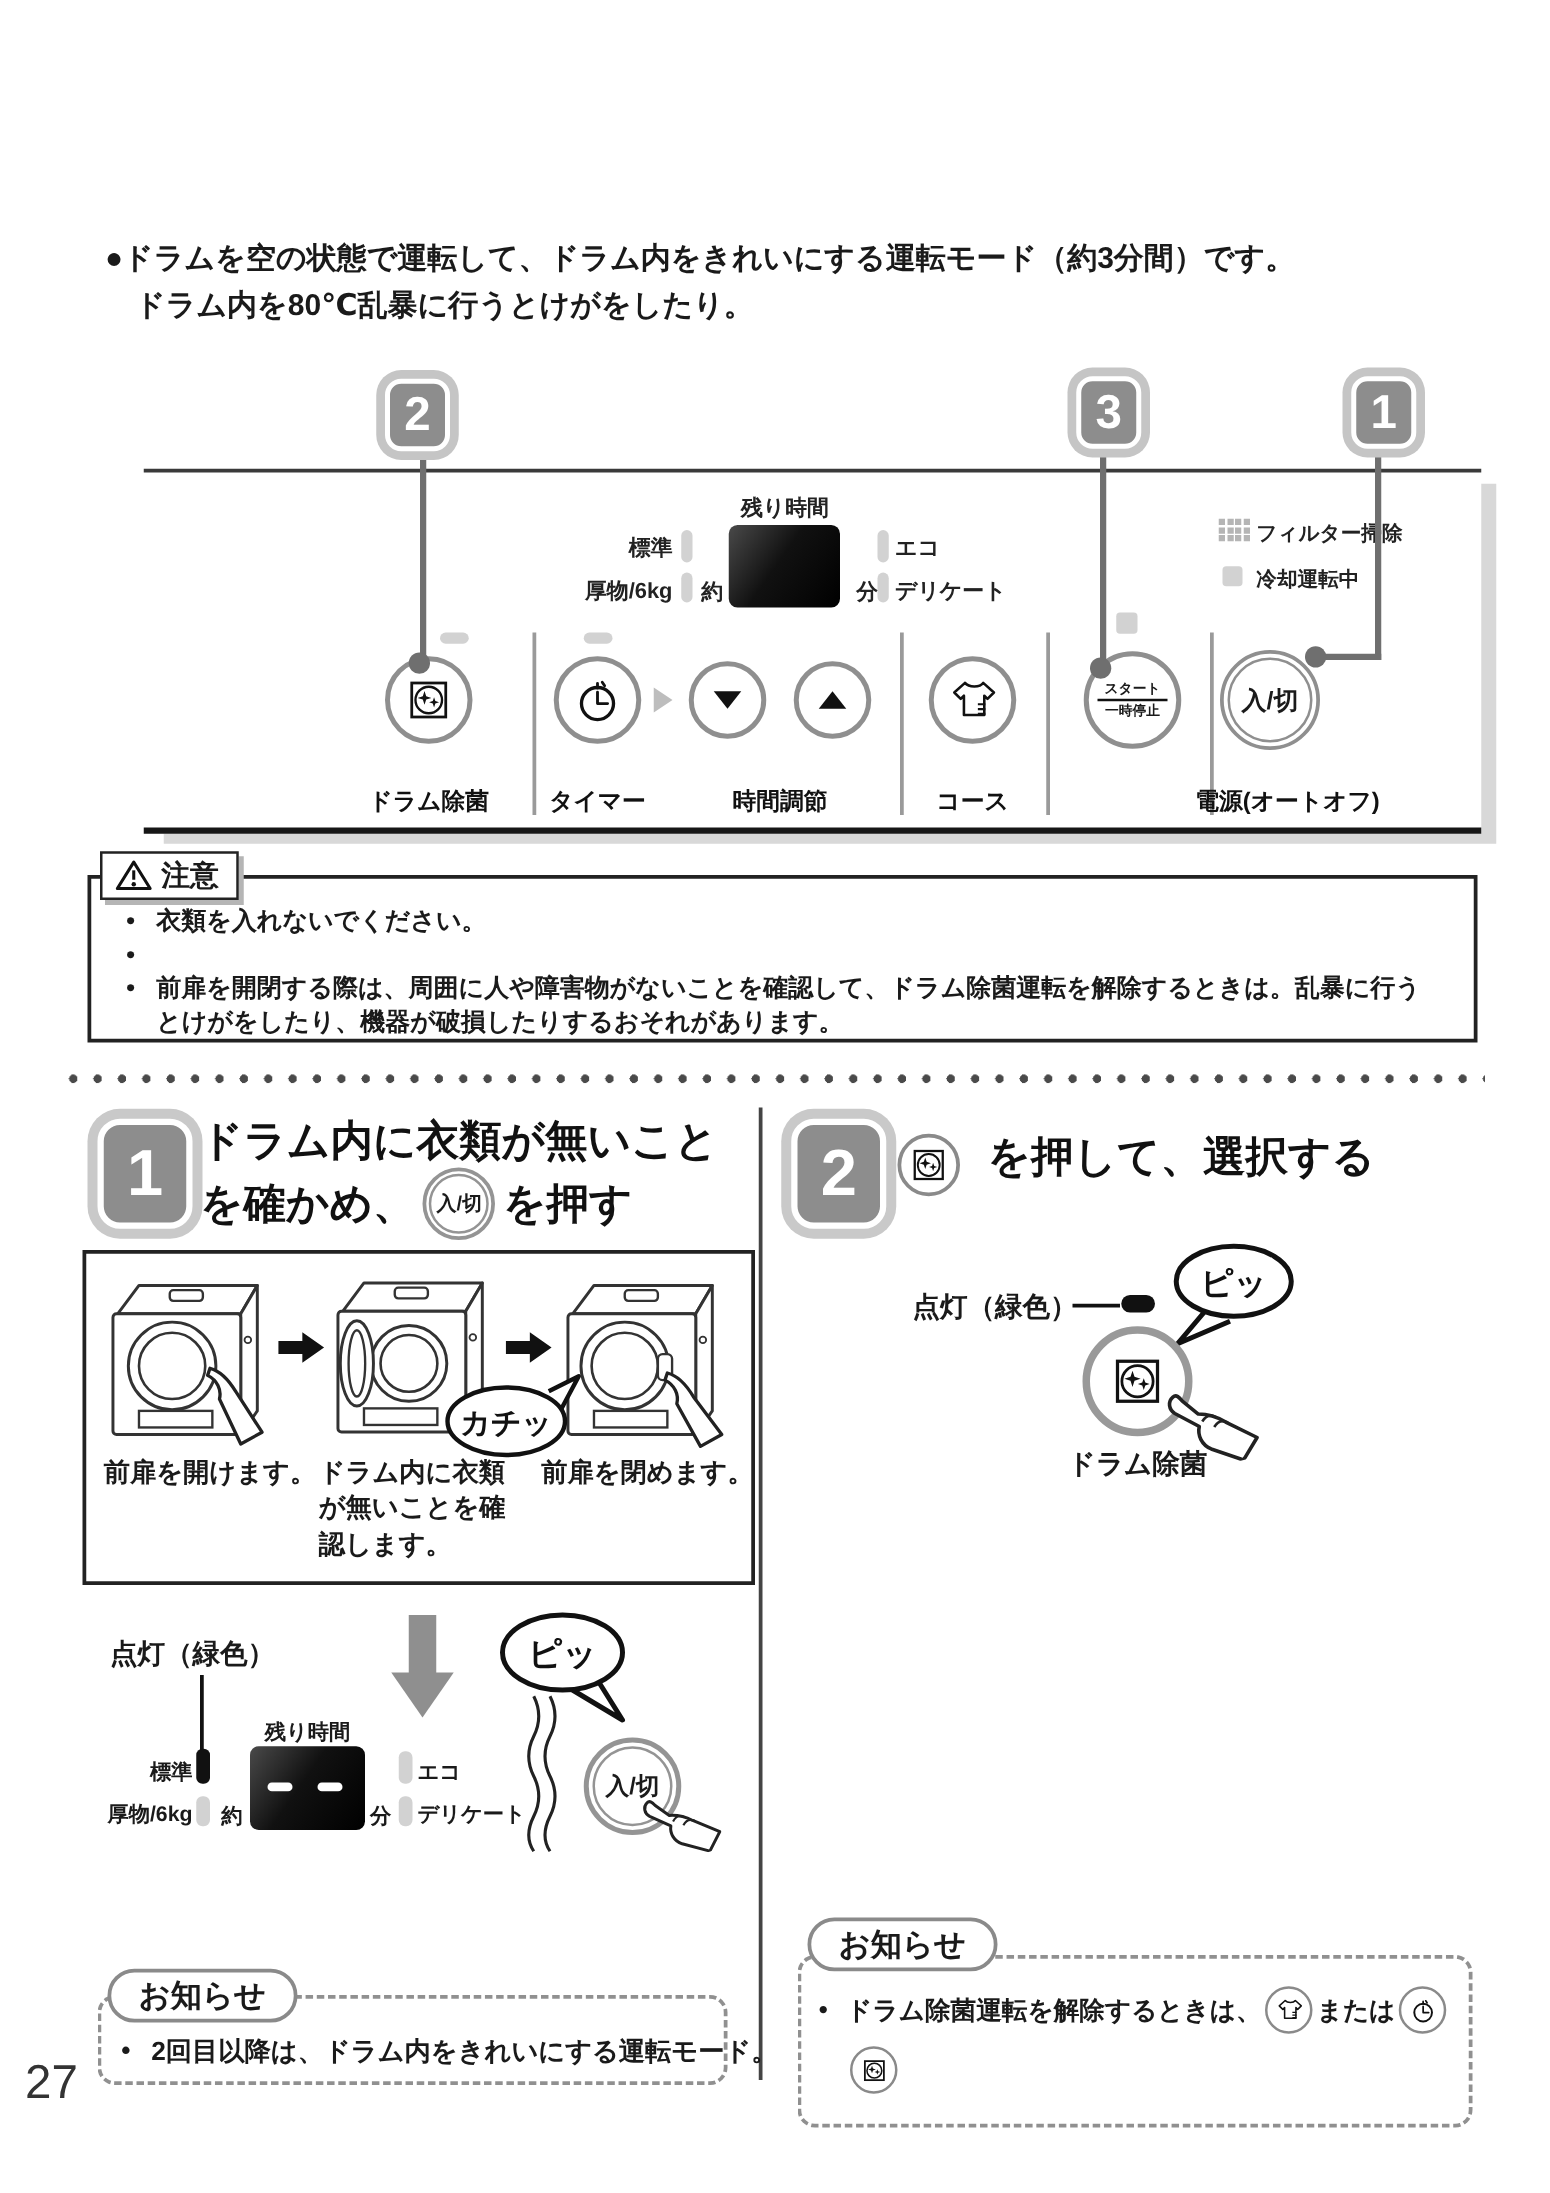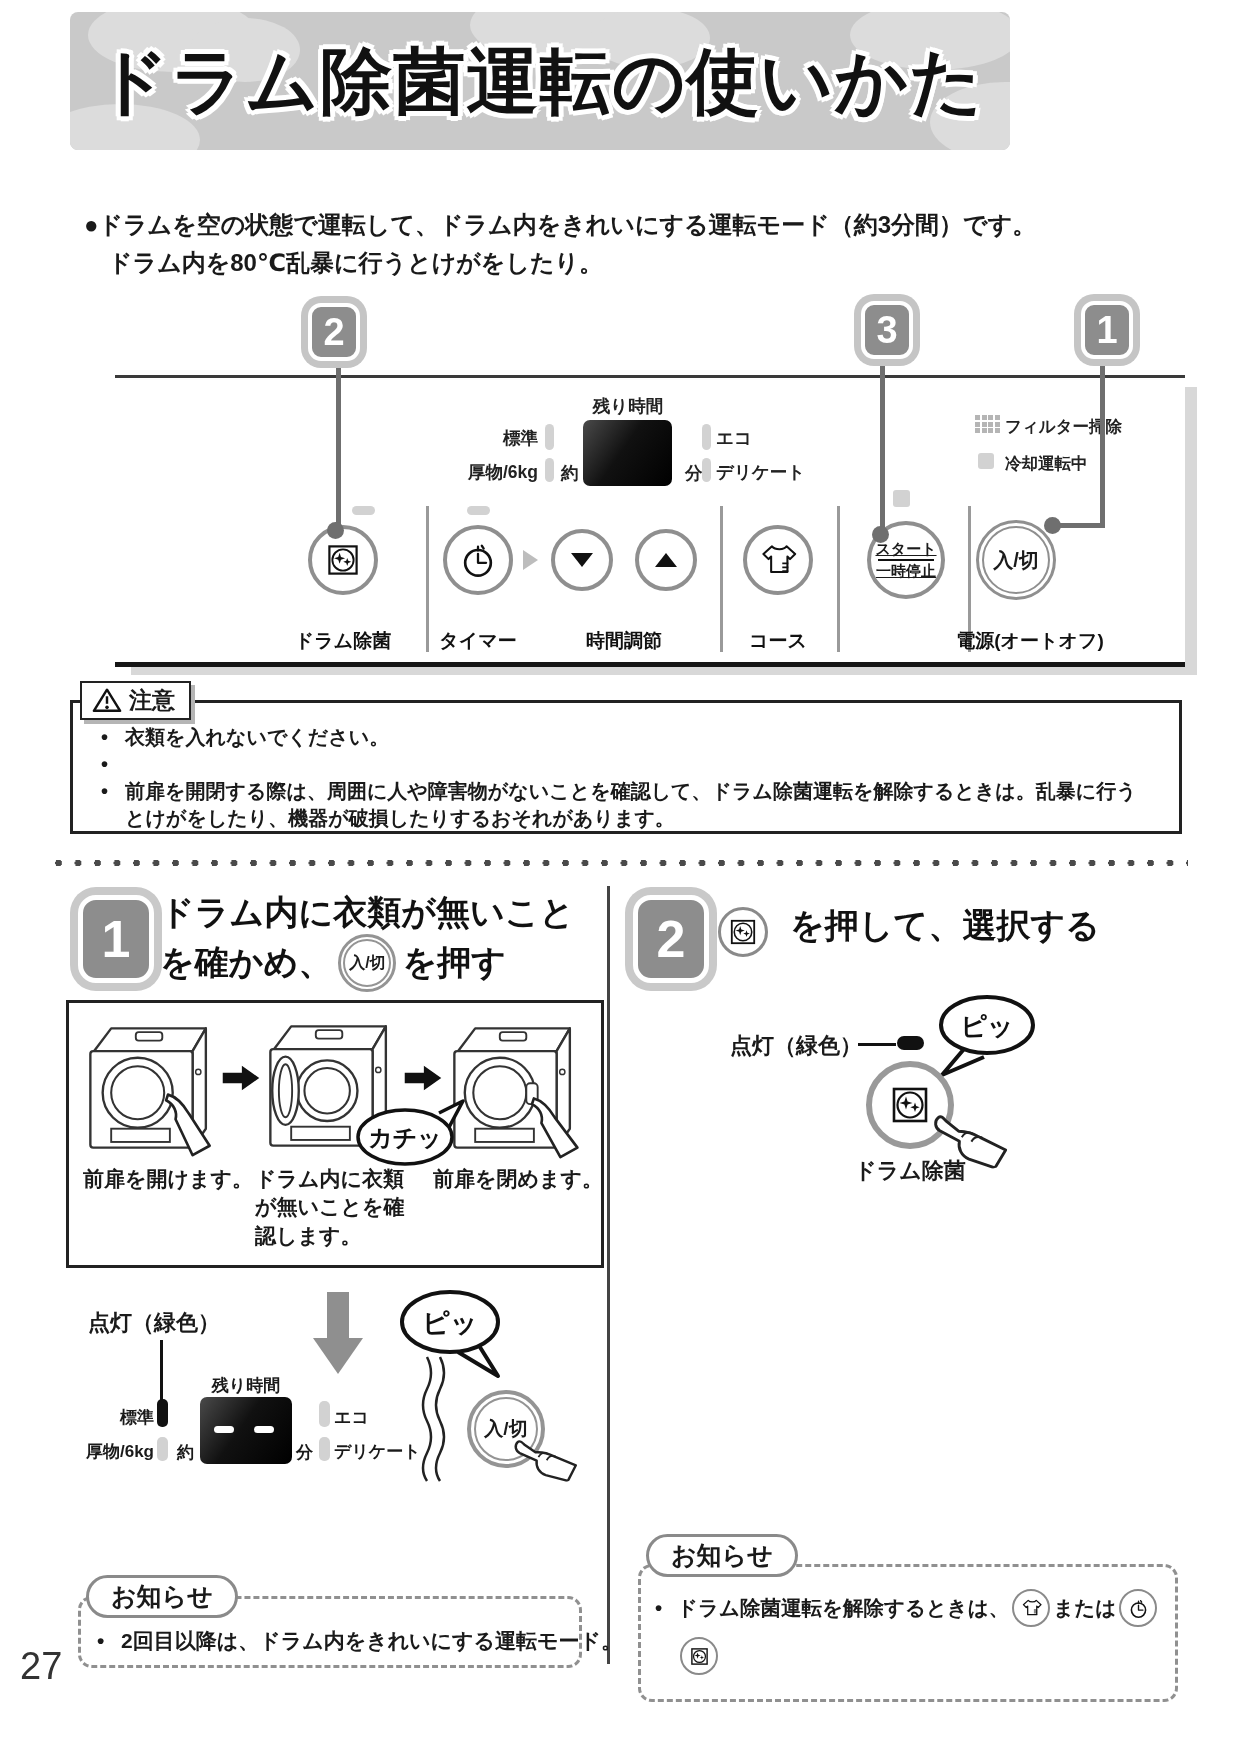--- a/index.html
+++ b/index.html
@@ -10,21 +10,21 @@
 
   
   .banner{position:absolute;left:70px;top:12px;width:940px;height:138px;background:#c9c9c9;
           border-radius:8px;overflow:hidden;}
   .cloud{position:absolute;background:#dcdcdc;border-radius:50%;}
   .title-text{position:absolute;left:0;top:22px;width:100%;text-align:center;font-size:72px;
       font-weight:900;letter-spacing:1px;color:#111;
       text-shadow:-4px -4px 0 #fff,4px -4px 0 #fff,-4px 4px 0 #fff,4px 4px 0 #fff,
                   0 -5px 0 #fff,0 5px 0 #fff,-5px 0 0 #fff,5px 0 0 #fff;}
 
-  .intro{position:absolute;font-size:24px;font-weight:600;white-space:nowrap;margin-top:19px;}
+  .intro{position:absolute;font-size:24px;font-weight:600;white-space:nowrap;}
 
   
   .callout{position:absolute;background:#8d8d8d;border:4px solid #fff;box-shadow:0 0 0 7px #c5c5c5;
            border-radius:13px;color:#fff;font-weight:800;display:flex;align-items:center;
            justify-content:center;z-index:4;}
   .callout.small{width:44px;height:50px;font-size:38px;}
   .step-badge{width:66px;height:78px;font-size:52px;border-radius:18px;border-width:5px;
               box-shadow:0 0 0 8px #c9c9c9;}
   .cline{position:absolute;background:#6f6f6f;z-index:3;}
   .cdot{position:absolute;width:17px;height:17px;border-radius:50%;background:#6f6f6f;z-index:3;}
@@ -50,21 +50,21 @@
           border-top:14px solid #111;}
   .tri-up{width:0;height:0;border-left:11px solid transparent;border-right:11px solid transparent;
           border-bottom:14px solid #111;}
   .grid-icon{position:absolute;display:grid;grid-template-columns:repeat(4,5px);
              grid-auto-rows:5px;gap:1.5px;}
   .grid-icon span{background:#b5b5b5;}
   .power-ring{position:relative;}
   .power-ring::before{content:"";position:absolute;inset:3px;border:2.5px solid #8f8f8f;
                       border-radius:50%;}
   .startstop .bar{width:56px;border-top:2px solid #111;margin:2px 0;}
-  .btn-small-label{font-size:15px;font-weight:700;line-height:1.1;text-decoration:underline;}
+  .btn-small-label{font-size:11px;font-weight:700;line-height:1.1;}
 
   
   .caution-box{position:absolute;left:70px;top:700px;width:1112px;height:134px;
                border:3px solid #222;box-sizing:border-box;}
   .caution-tag{position:absolute;left:80px;top:681px;background:#fff;border:2.5px solid #222;
                box-shadow:4px 4px 0 #b5b5b5;padding:2px 14px 2px 10px;font-size:23px;
                font-weight:800;display:flex;gap:7px;align-items:center;z-index:2;}
   .c-item{display:flex;font-size:20px;font-weight:600;line-height:1.35;}
   .c-bullet{width:24px;flex:none;}
 
@@ -99,30 +99,20 @@
   .n-row{position:absolute;display:flex;align-items:center;font-weight:600;}
   .inline-icon{width:34px;height:34px;border:2.5px solid #8a8a8a;border-radius:50%;background:#fff;
                display:flex;align-items:center;justify-content:center;flex:none;margin:0 3px;}
   .pagenum{position:absolute;left:20px;top:1645px;font-size:38px;font-weight:300;color:#333;}
 </style>
 </head>
 <body>
 
 <div class="page">
 
-  <div class="banner">
-    <div class="cloud" style="left:18px;top:-14px;width:170px;height:74px;"></div>
-    <div class="cloud" style="left:120px;top:6px;width:110px;height:64px;"></div>
-    <div class="cloud" style="left:400px;top:-26px;width:200px;height:78px;"></div>
-    <div class="cloud" style="left:520px;top:-4px;width:120px;height:60px;"></div>
-    <div class="cloud" style="left:780px;top:-12px;width:170px;height:70px;"></div>
-    <div class="cloud" style="left:860px;top:70px;width:150px;height:80px;"></div>
-    <div class="cloud" style="left:-30px;top:92px;width:160px;height:72px;"></div>
-    <div class="title-text nowrap">ドラム除菌運転の使いかた</div>
-  </div>
 
   <div class="intro" style="left:84px;top:190px;">●ドラムを空の状態で運転して、ドラム内をきれいにする運転モード（約3分間）です。</div>
   <div class="intro" style="left:108px;top:228px;">ドラム内を80℃乱暴に行うとけがをしたり。</div>
 
   <div class="callout small" style="left:308px;top:303px;">2</div>
   <div class="callout small" style="left:861px;top:301px;">3</div>
   <div class="callout small" style="left:1081px;top:301px;">1</div>
   <div class="cline" style="left:336px;top:360px;width:5px;height:172px;"></div>
   <div class="cdot" style="left:327px;top:522px;"></div>
   <div class="cline" style="left:880px;top:358px;width:5px;height:178px;"></div>

